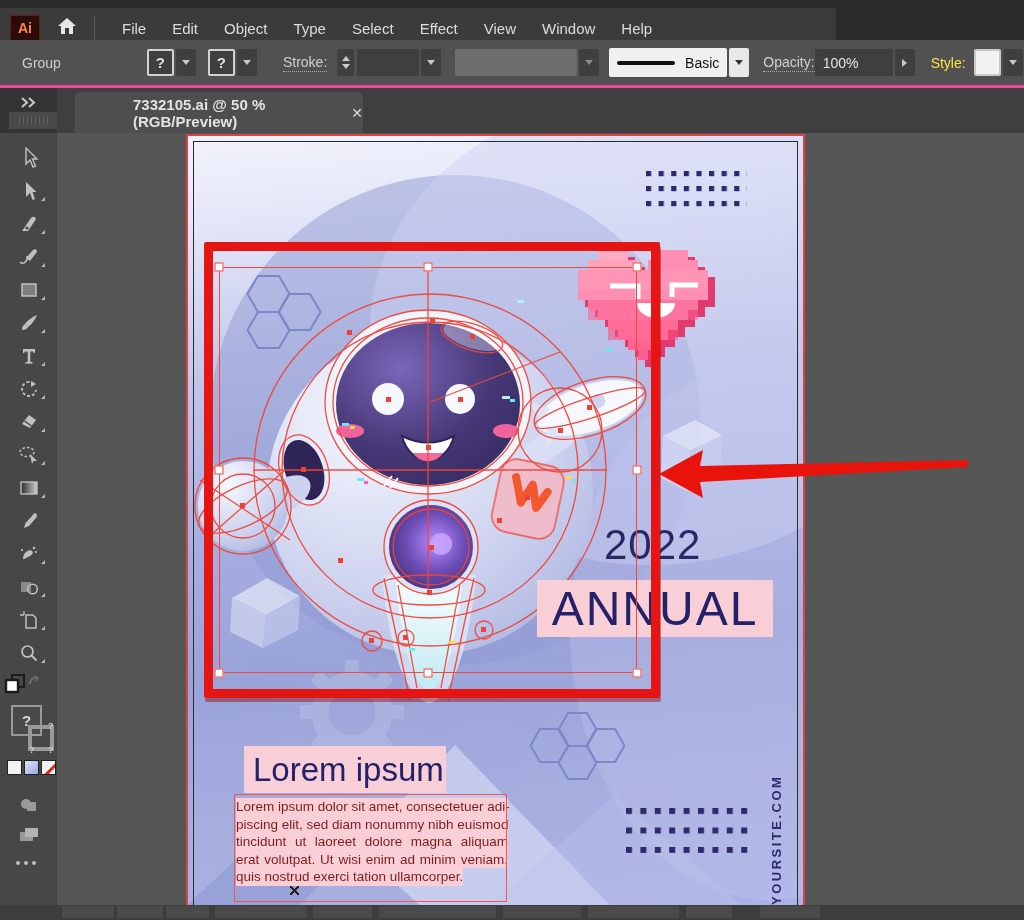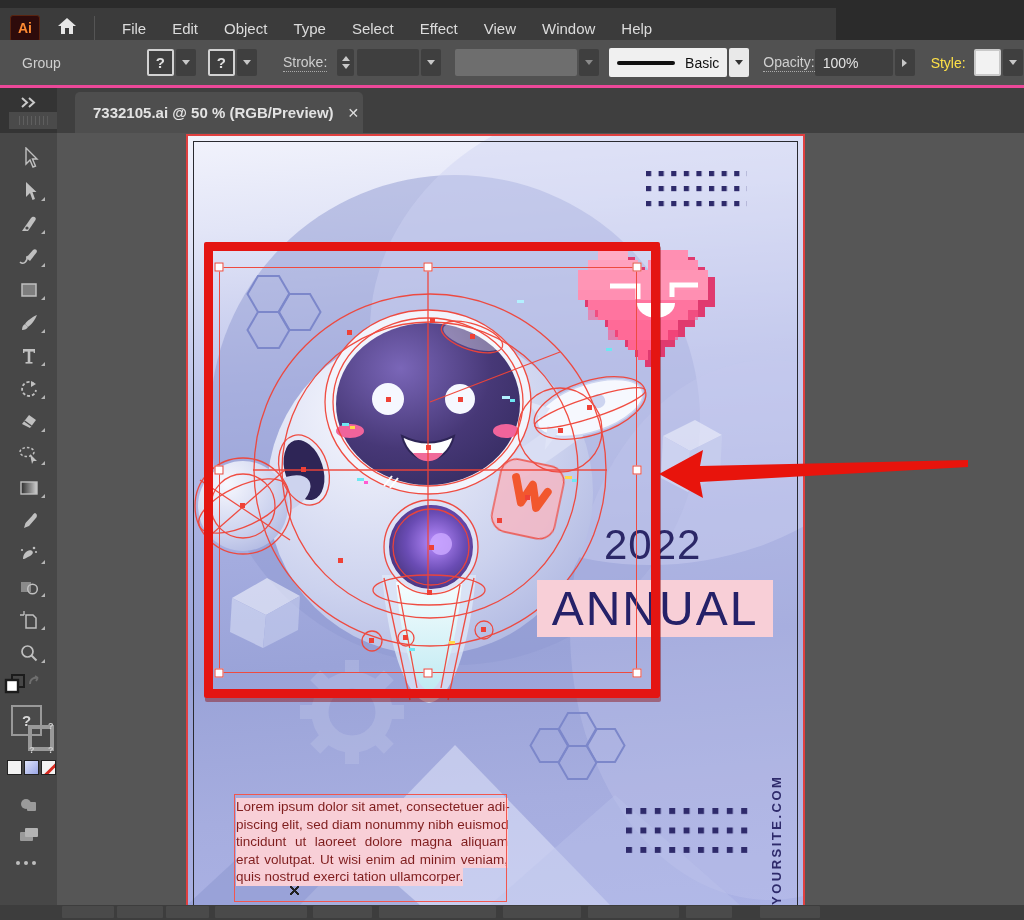--- a/index.html
+++ b/index.html
@@ -40,21 +40,21 @@
   .stroke-line{width:62px;height:4px;background:#111;border-radius:2px;margin-right:10px;}
 
   
   .tabbar{position:absolute;left:0;top:88px;width:1024px;height:45px;background:#3f3f3f;}
   .panel-collapse{position:absolute;left:0;top:0;width:57px;height:45px;background:#343434;}
   .collapse-chevrons{position:absolute;left:20px;top:6px;color:#c9c9c9;}
   .toolbar-grip{position:absolute;left:9px;top:24px;width:48px;height:17px;background:#4a4a4a;
      background-image:repeating-linear-gradient(90deg,#5f5f5f 0 1px,transparent 1px 4px);
      background-size:60% 9px;background-position:center;background-repeat:no-repeat;}
   .doc-tab{position:absolute;left:75px;top:4px;width:288px;height:41px;background:#4e4e4e;
-           border-radius:5px 5px 0 0;display:flex;align-items:center;color:#e3e3e3;font-size:15px;font-weight:600;}
+           border-radius:5px 5px 0 0;display:flex;align-items:center;color:#e3e3e3;font-size:15px;font-weight:600;padding-left:40px;}
   .doc-tab .title{margin-left:18px;}
   .tab-close{margin-left:14px;color:#dedede;font-size:14px;font-weight:400;}
 
   
   .toolbar{position:absolute;left:0;top:133px;width:57px;height:772px;background:#474747;}
   .tool{position:relative;width:57px;height:33px;display:flex;align-items:center;justify-content:center;}
   .tool svg{display:block;}
   .tool.fly::after{content:"";position:absolute;right:12px;bottom:6px;width:0;height:0;
       border-left:4px solid transparent;border-bottom:4px solid #b5b5b5;}
 
@@ -549,20 +549,21 @@
 
   <div class="bleed" style="left:186px;top:134px;width:2px;height:771px;"></div>
   <div class="bleed" style="left:186px;top:134px;width:619px;height:2px;"></div>
   <div class="bleed" style="left:803px;top:134px;width:2px;height:771px;"></div>
   <div class="ab-border" style="left:193px;top:141px;width:605px;height:1px;"></div>
   <div class="ab-border" style="left:193px;top:141px;width:1px;height:764px;"></div>
   <div class="ab-border" style="left:797px;top:141px;width:1px;height:764px;"></div>
 
   <div class="year">2022</div>
   <div class="hl-block annual">ANNUAL</div>
+  <div class="hl-block lorem-head">Lorem ipsum</div>
   <div class="body-text">
     <div class="body-line">Lorem ipsum dolor sit amet, consectetuer adi-</div>
     <div class="body-line">piscing elit, sed diam nonummy nibh euismod</div>
     <div class="body-line">tincidunt ut laoreet dolore magna aliquam</div>
     <div class="body-line">erat volutpat. Ut wisi enim ad minim veniam,</div>
     <div class="body-line last">quis nostrud exerci tation ullamcorper.</div>
   </div>
   <div class="site-vert">YOURSITE.COM</div>
 
   <div class="sel-bbox"></div>

